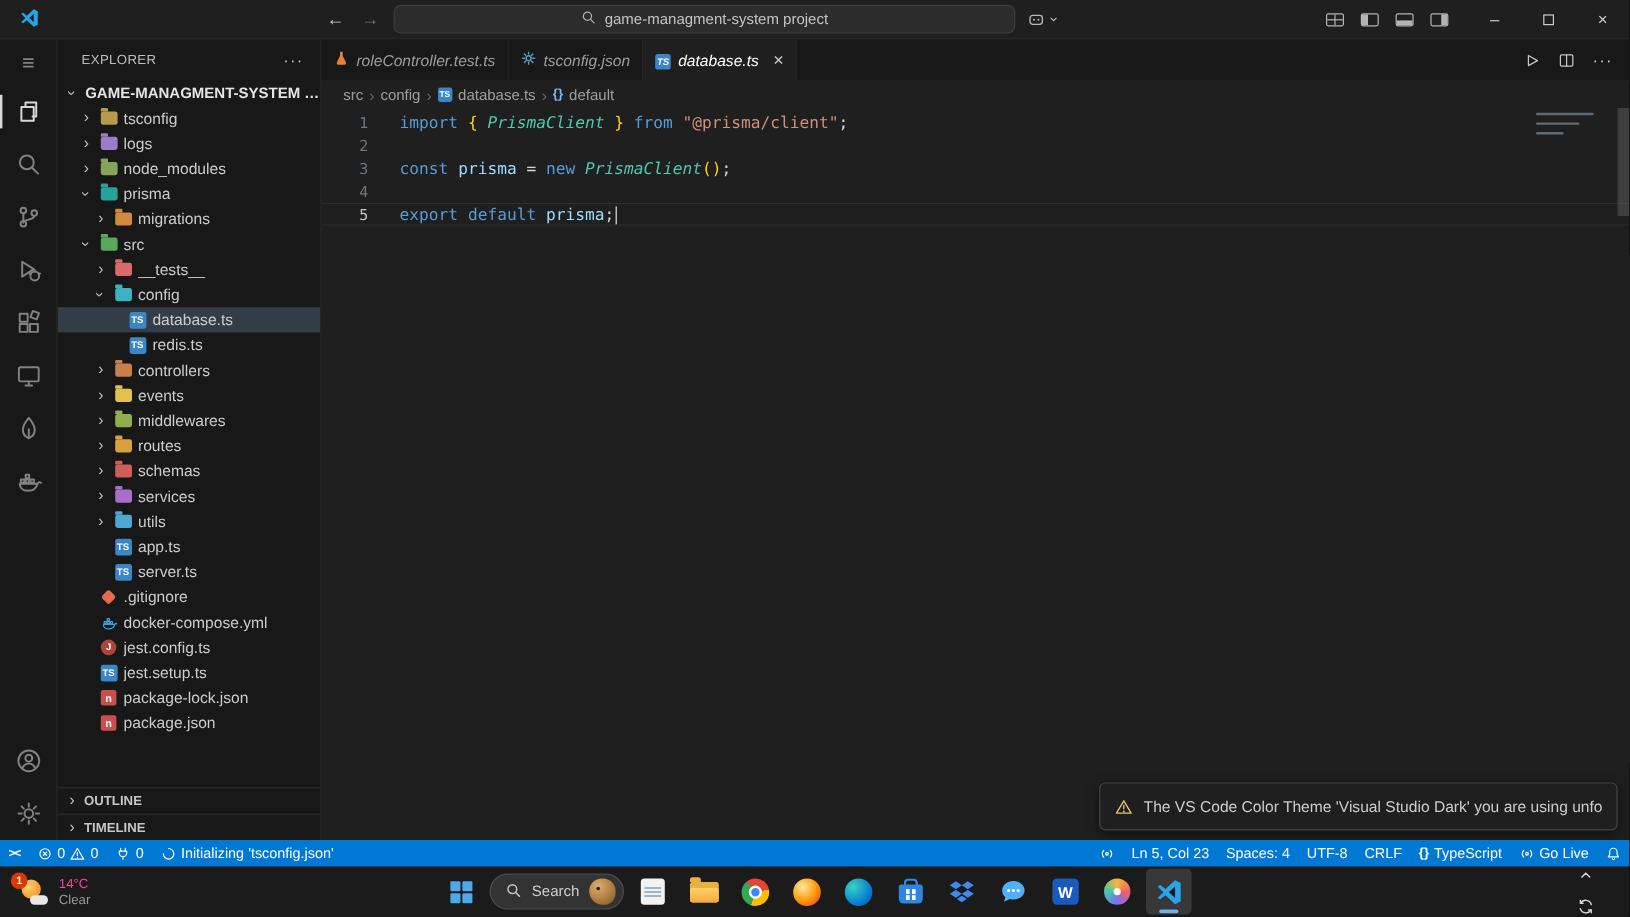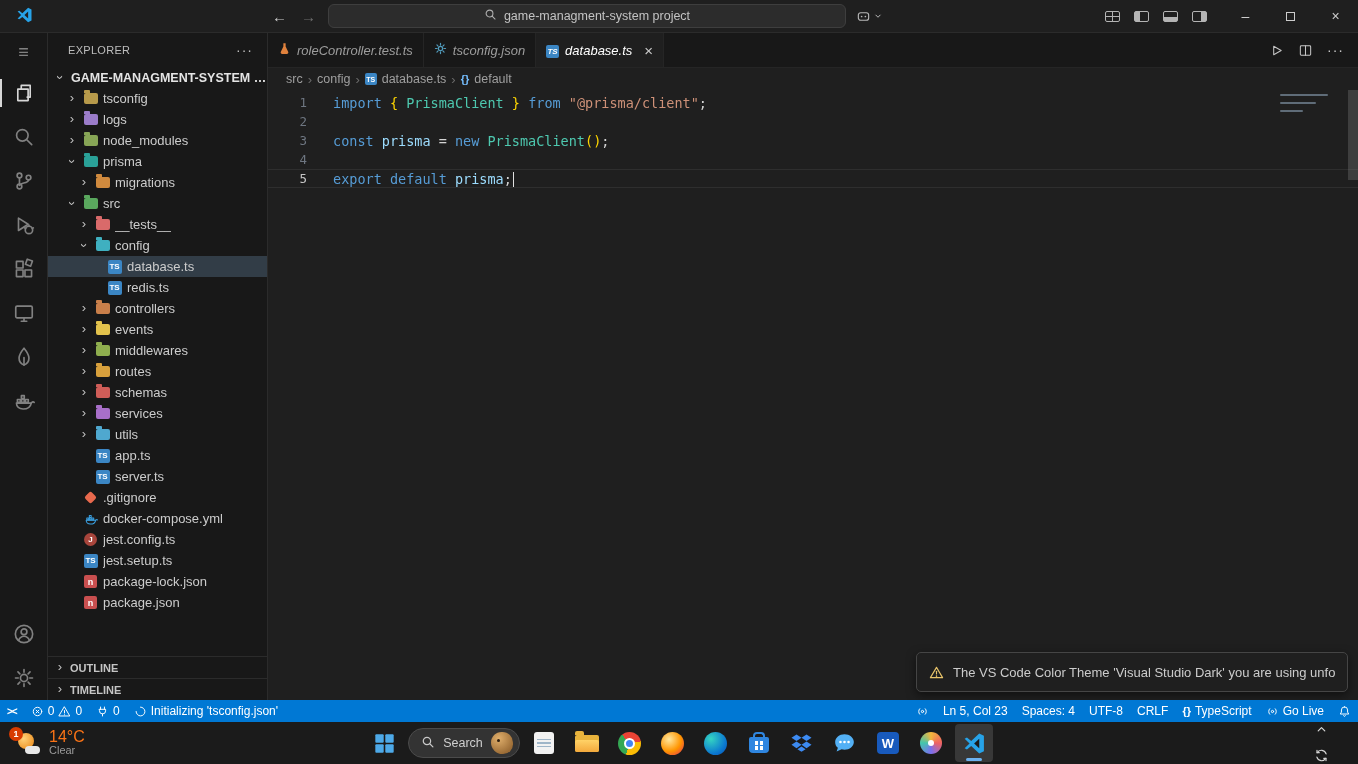--- a/index.html
+++ b/index.html
@@ -76,21 +76,21 @@
   .bc-item { display:flex; align-items:center; gap:5px; cursor:pointer; }
   .bc-item .ts-badge { width:12px; height:12px; font-size:7px; }
   .braces-sym { color:#75beff; font-size:11px; font-weight:700; }
   .code { flex:1; position:relative; font-family:"DejaVu Sans Mono","Liberation Mono",monospace; font-size:13.5px; padding-top:3px; overflow:hidden; }
   .codeline { height:19px; display:flex; align-items:center; white-space:pre; }
   .codeline.active { box-shadow: inset 0 1px 0 #2e2e2e, inset 0 -1px 0 #2e2e2e; }
   .lnum { width:39px; flex:0 0 39px; text-align:right; color:#6e7681; font-size:12.5px; font-family:"DejaVu Sans Mono",monospace; }
   .codeline.active .lnum { color:#c6c6c6; }
   .ltext { margin-left:26px; }
   .tok-kw { color:var(--tok-kw,#569cd6); }
-  .tok-ty { color:var(--tok-ty,#4ec9b0); }
+  .tok-ty { color:var(--tok-ty,#4ec9b0);font-style:italic; }
   .tok-vr { color:var(--tok-vr,#9cdcfe); }
   .tok-st { color:var(--tok-st,#ce9178); }
   .tok-pl { color:var(--tok-pl,#d4d4d4); }
   .tok-br { color:var(--tok-br,#ffd700); }
   .cursor { display:inline-block; width:1.5px; height:15px; background:#e0e0e0; vertical-align:text-bottom; margin-left:1px; }
   .minimap { position:absolute; top:4px; right:16px; width:62px; }
   .mmline { height:2px; margin-bottom:2px; background:#6b7a88; opacity:.85; border-radius:1px; }
   .vscroll { position:absolute; top:0; right:0; width:10px; height:90px; background:rgba(121,121,121,.35); }
 
   
@@ -108,21 +108,21 @@
   @keyframes spinrot { from { transform:rotate(0deg);} to { transform:rotate(360deg);} }
   .spin svg { animation:spinrot 1.2s linear infinite; }
 
   
   .taskbar { height:42px; flex:0 0 auto; background:var(--c-taskbar,#1b1b1b); display:flex; align-items:center; position:relative; }
   .weather { position:absolute; left:6px; top:0; bottom:0; display:flex; align-items:center; gap:9px; padding:0 8px; cursor:pointer; }
   .wicon { width:26px; height:24px; position:relative; }
   .wicon::before { content:""; position:absolute; left:4px; top:2px; width:16px; height:16px; border-radius:50%; background:radial-gradient(circle at 35% 35%, #ffd27a, #f09a2f 70%); }
   .wicon::after { content:""; position:absolute; right:0; bottom:1px; width:15px; height:8px; border-radius:6px; background:#e8e8e8; }
   .wbadge { position:absolute; left:-5px; top:-4px; width:14px; height:14px; border-radius:50%; background:#d83b01; color:#fff; font-size:9px; display:flex; align-items:center; justify-content:center; font-weight:700; }
-  .wtemp { font-size:16px; color:#f97316; line-height:14px;text-align:center; }
+  .wtemp { font-size:11px; color:#ec4899; line-height:14px; }
   .wcond { font-size:11px; color:#9a9a9a; line-height:13px; }
   .tb-apps { margin:0 auto; display:flex; align-items:center; gap:5px; }
   .tb-app { width:38px; height:38px; border-radius:4px; display:flex; align-items:center; justify-content:center; position:relative; cursor:pointer; }
   .tb-app.active { background:#383838; }
   .tb-app .underline { position:absolute; bottom:1px; left:50%; transform:translateX(-50%); width:16px; height:3px; border-radius:2px; background:var(--c-accent,#6cb2f0); }
   .tb-search { height:30px; border-radius:15px; background:#333333; border:1px solid #4b4b4b; display:flex; align-items:center; gap:8px; padding:0 6px 0 12px; color:#cfcfcf; font-size:12.5px; cursor:pointer; }
   .critter { width:22px; height:22px; border-radius:50% 50% 46% 54%; background:radial-gradient(circle at 35% 30%, #dfae6b, #9a6b35 75%); position:relative; }
   .critter::before { content:""; position:absolute; left:6px; top:7px; width:3px; height:3px; border-radius:50%; background:#2c1d0e; }
   .app-notepad { width:20px; height:22px; border-radius:3px; background:#f2f2f2; position:relative; }
   .app-notepad::before { content:""; position:absolute; left:3px; right:3px; top:5px; height:12px; background:repeating-linear-gradient(#f2f2f2 0 2px, #9fb6c9 2px 3.5px); }

